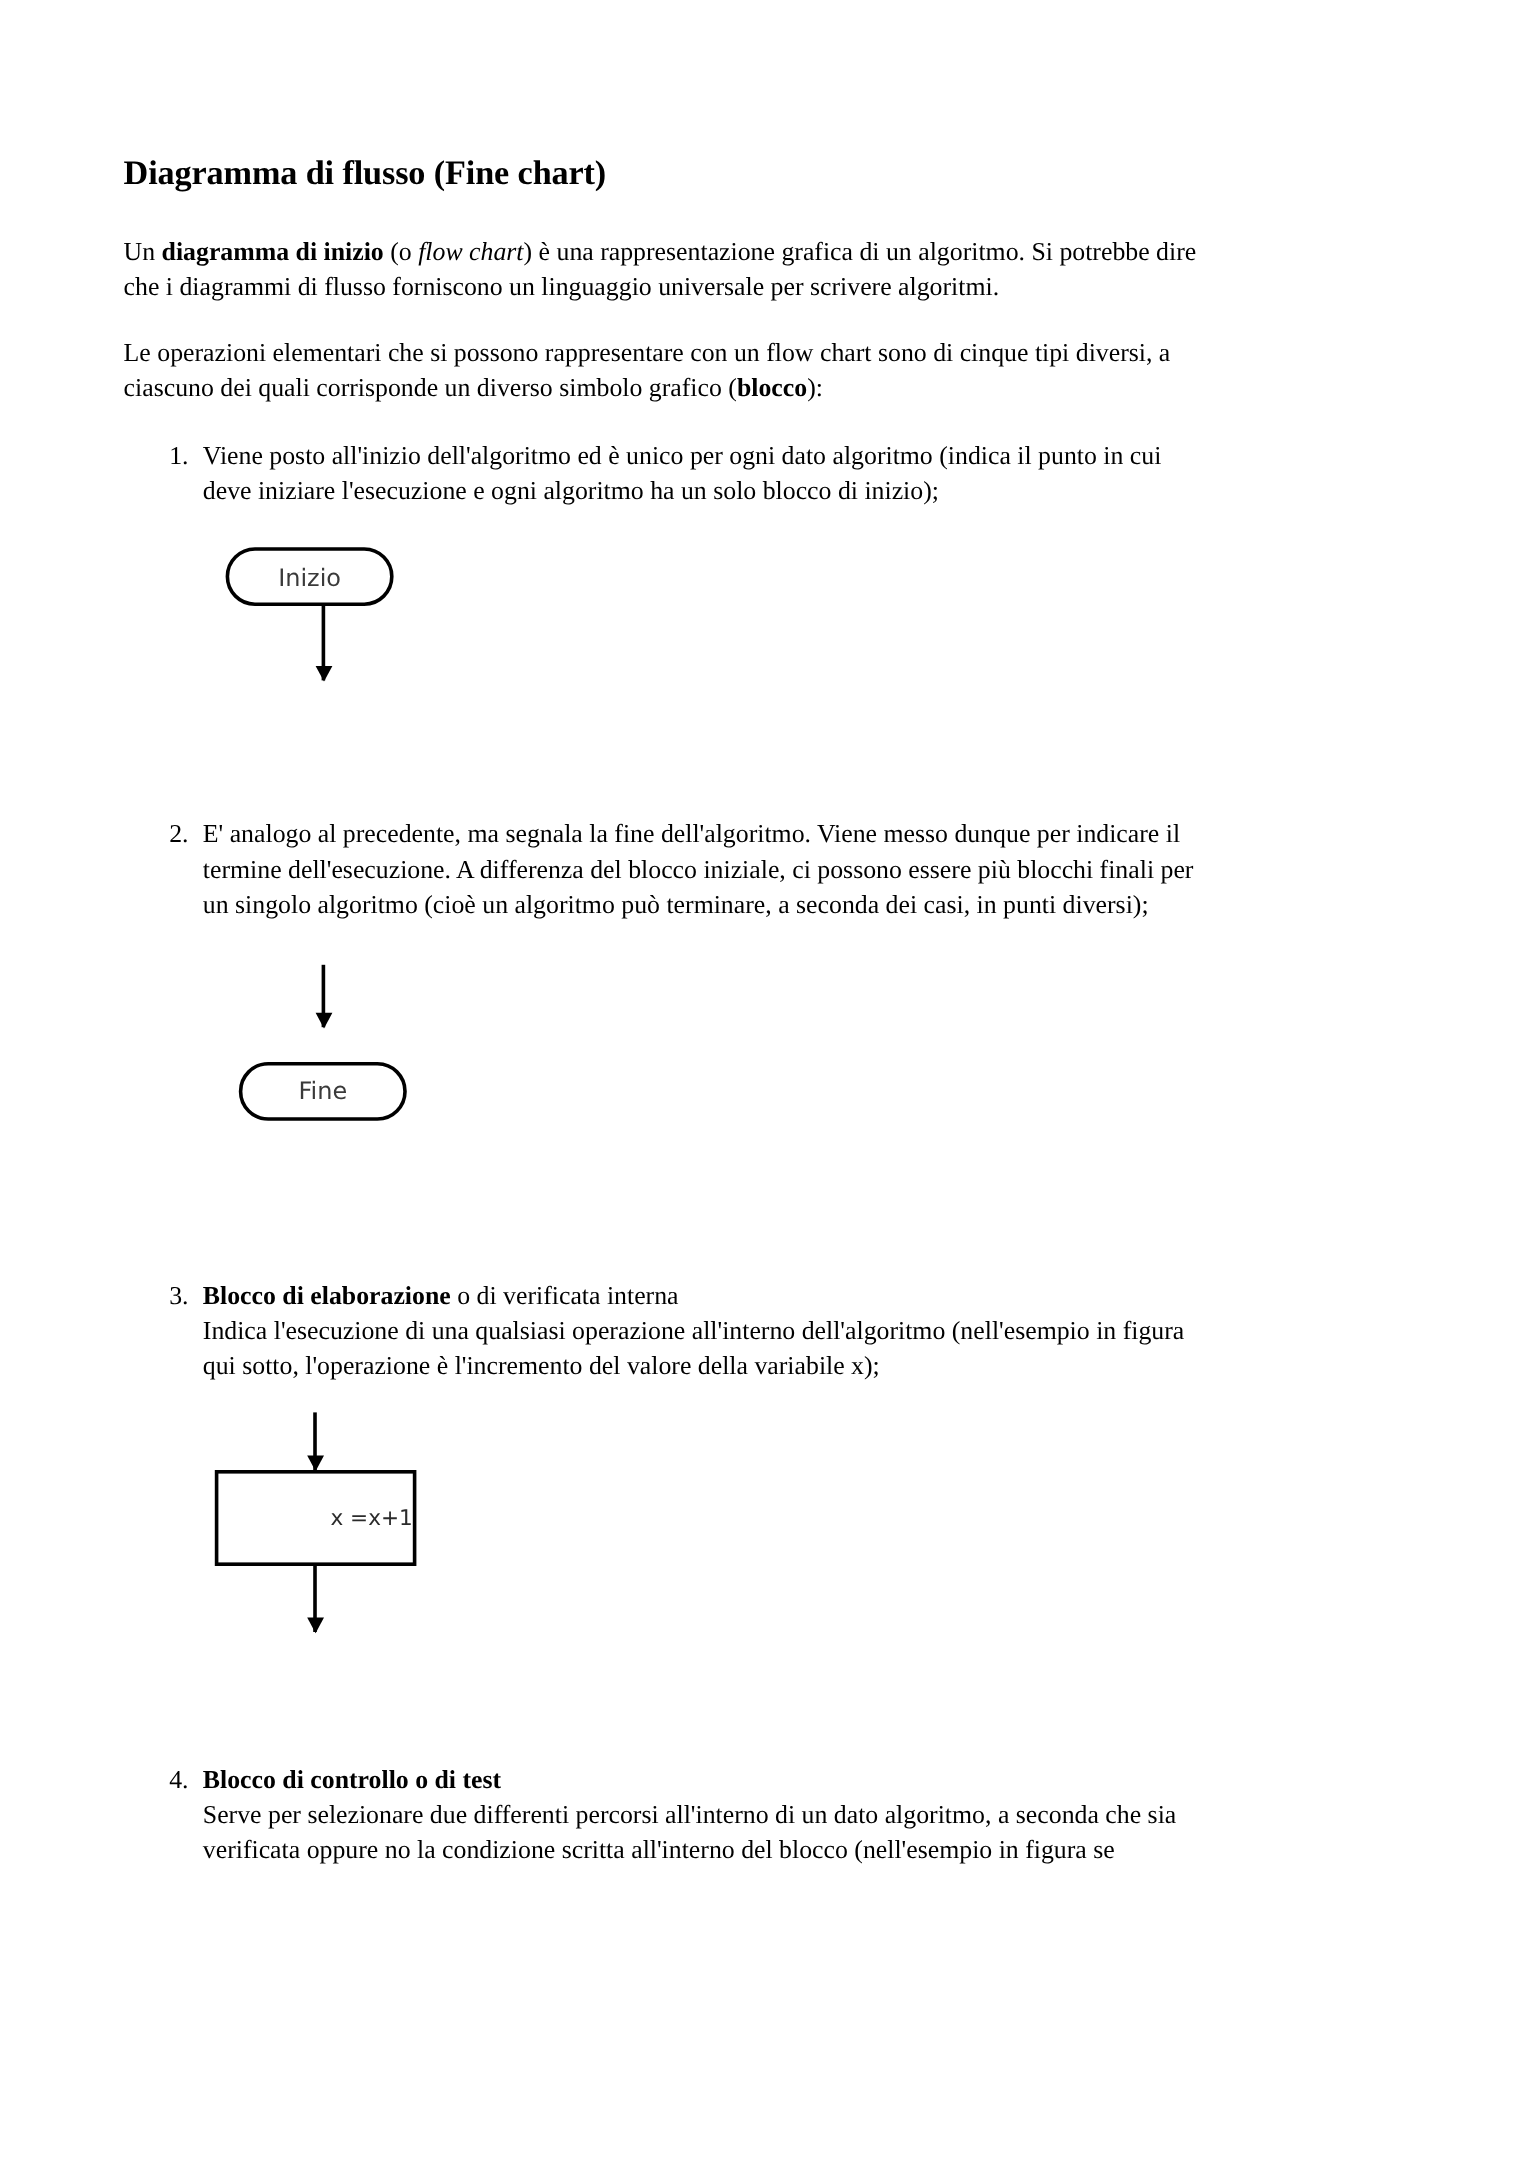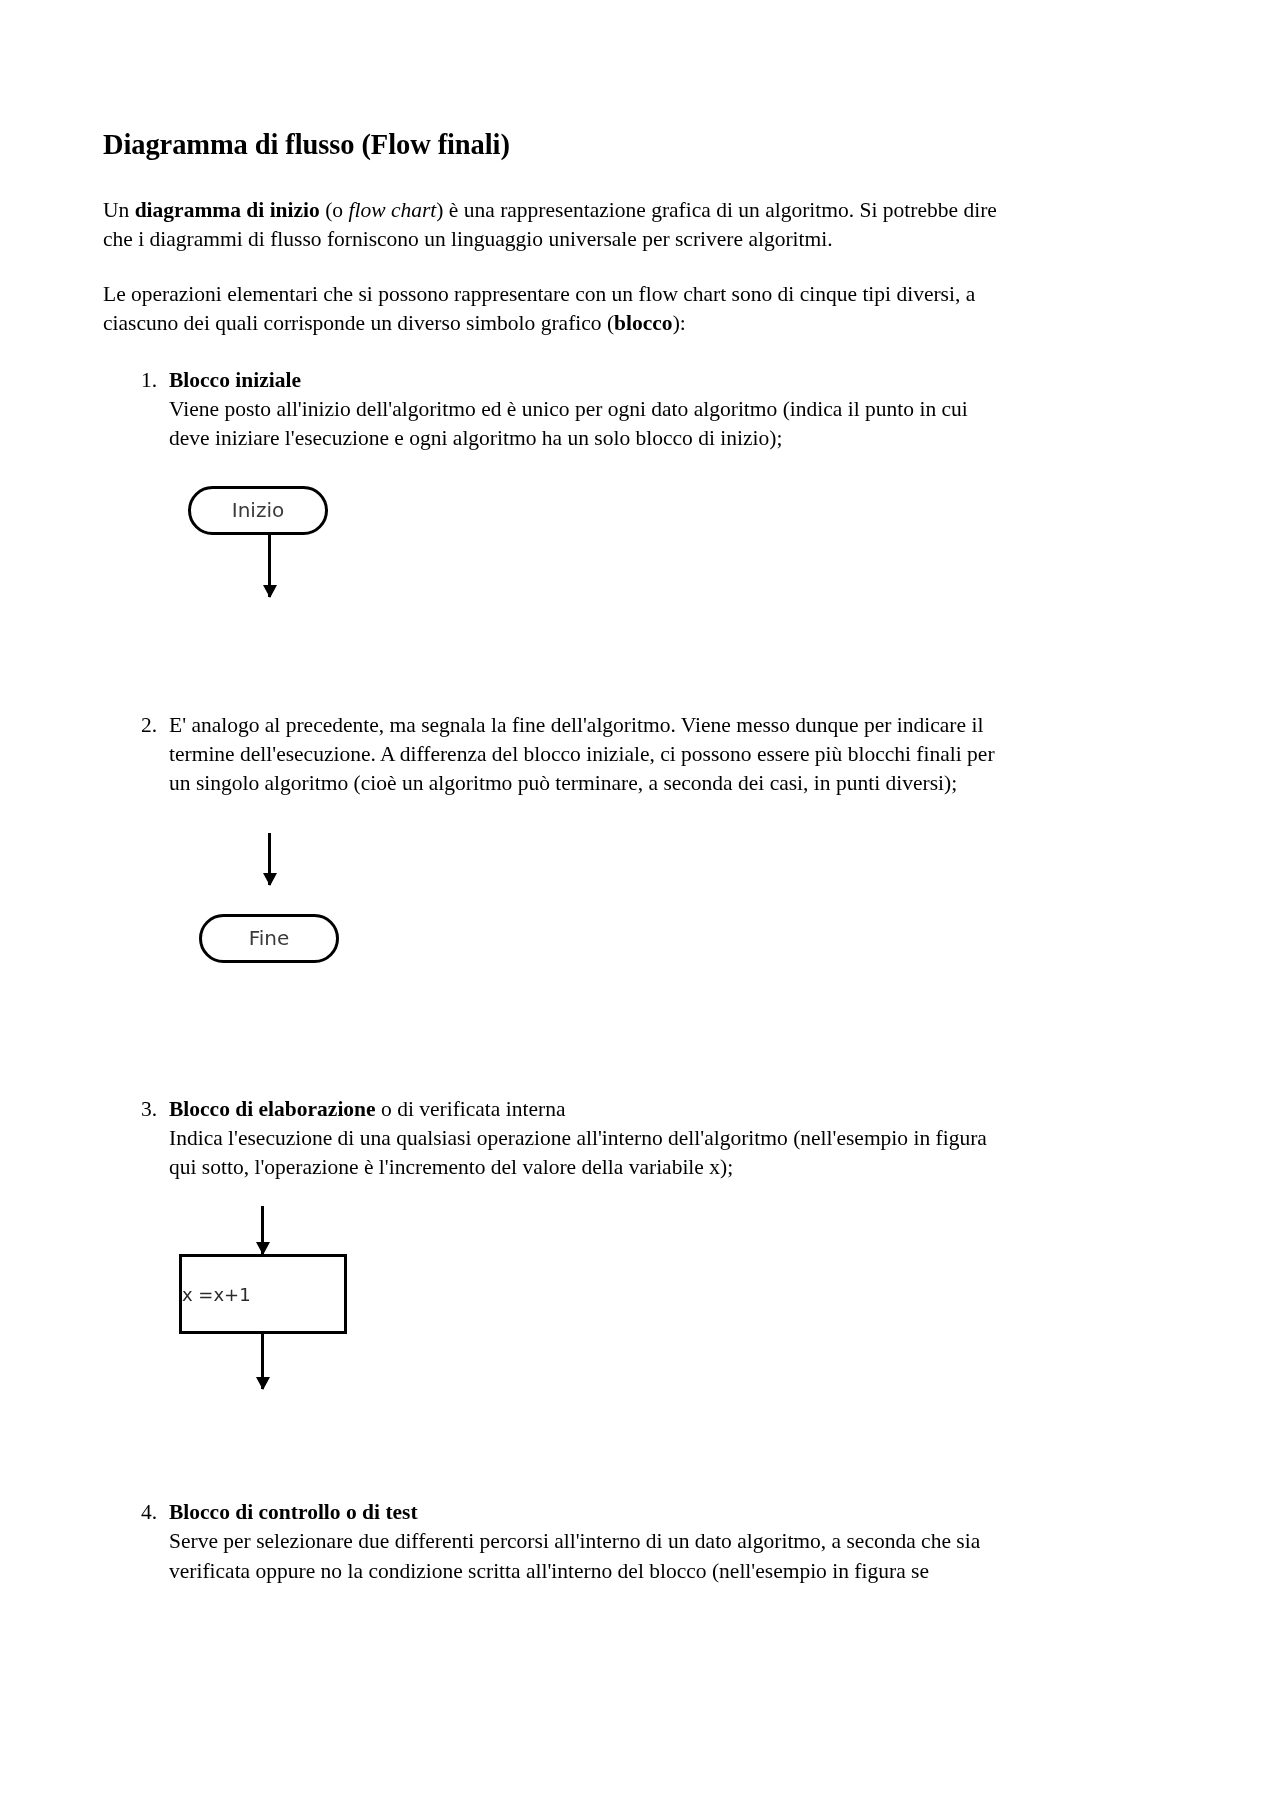--- a/index.html
+++ b/index.html
@@ -97,21 +97,21 @@
     box-sizing: border-box;
   }
   .process {
     position: absolute;
     width: 168px;
     height: 80px;
     border: 3px solid #000000;
     background: #ffffff;
     display: flex;
     align-items: center;
-    justify-content: flex-start;
+    justify-content: flex-end;
     font-family: "DejaVu Sans", "Liberation Sans", sans-serif;
     font-size: 18px;
     color: #2b2b2b;
     box-sizing: border-box;
   }
   .arrow {
     position: absolute;
     width: 3px;
     background: #000000;
   }
@@ -126,31 +126,30 @@
     border-right: 7px solid transparent;
     border-top: 13px solid #000000;
   }
 </style>
 </head>
 <body>
 
 <div class="page">
   <div class="content">
 
-    <h1 class="doc-title">Diagramma di flusso (Flow finali)</h1>
+    <h1 class="doc-title">Diagramma di flusso (Fine chart)</h1>
 
     <p class="para"><span>Un </span><b>diagramma di inizio</b><span> (o </span><i>flow chart</i><span>) è una rappresentazione grafica di un algoritmo. Si potrebbe dire che i diagrammi di flusso forniscono un linguaggio universale per scrivere algoritmi.</span></p>
 
     <p class="para"><span>Le operazioni elementari che si possono rappresentare con un flow chart sono di cinque tipi diversi, a ciascuno dei quali corrisponde un diverso simbolo grafico (</span><b>blocco</b><span>):</span></p>
 
     <ol class="blocks">
 
       <li style="margin-top:28px;">
         <span class="li-num">1.</span>
-        <div class="li-head"><span>Blocco iniziale</span><span class="normal"></span></div>
         <div class="li-body">Viene posto all'inizio dell'algoritmo ed è unico per ogni dato algoritmo (indica il punto in cui deve iniziare l'esecuzione e ogni algoritmo ha un solo blocco di inizio);</div>
         <div class="figure fig-inizio">
           <div class="terminator" style="left:19px; top:10px;">
             <span>Inizio</span>
           </div>
           <div class="arrow" style="left:99px; top:59px; height:62px;"></div>
         </div>
       </li>
 
       <li style="margin-top:60px;">

